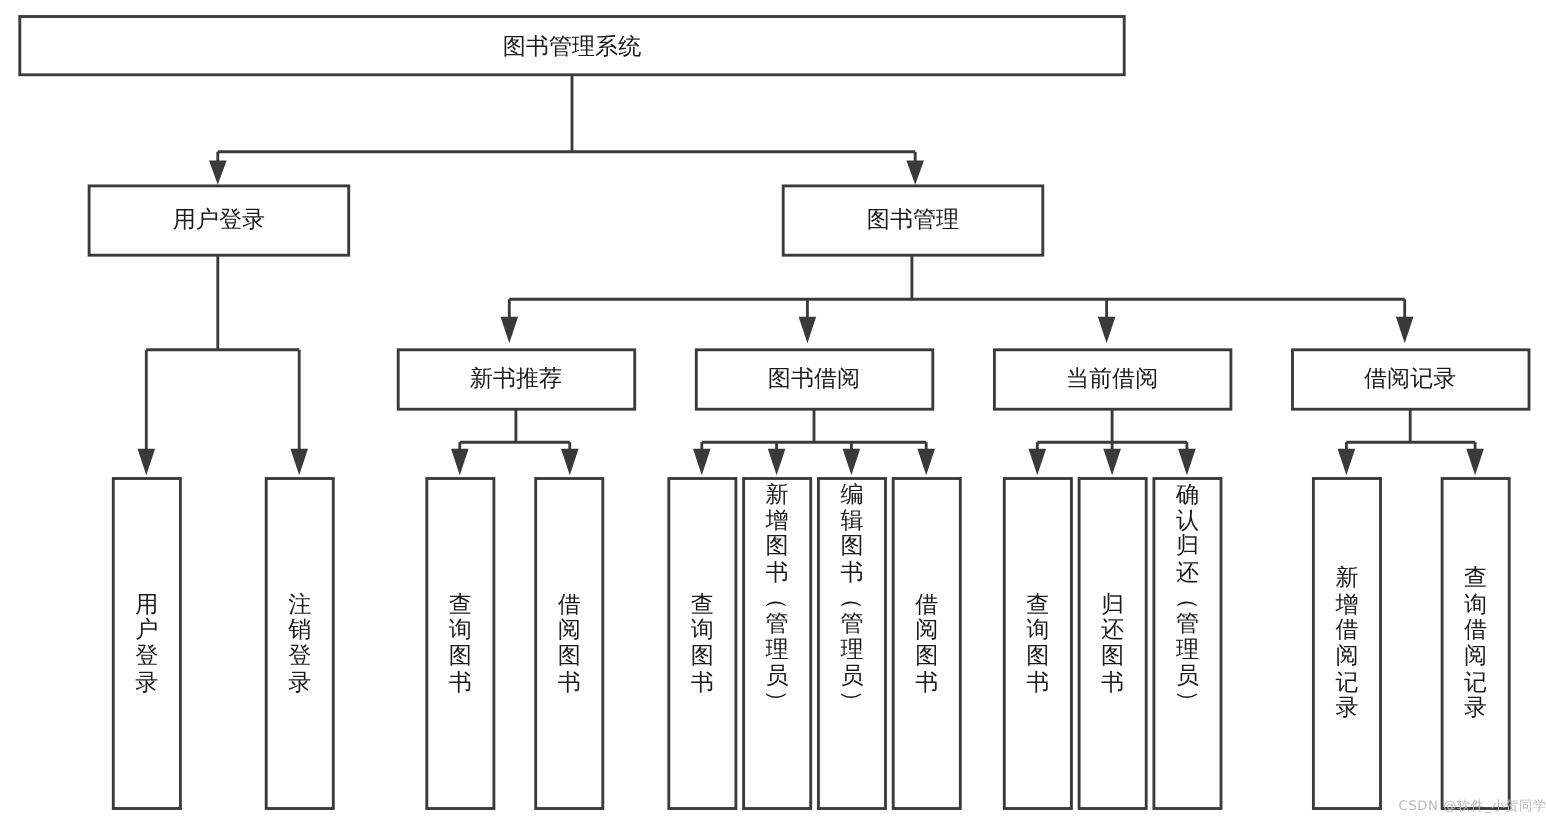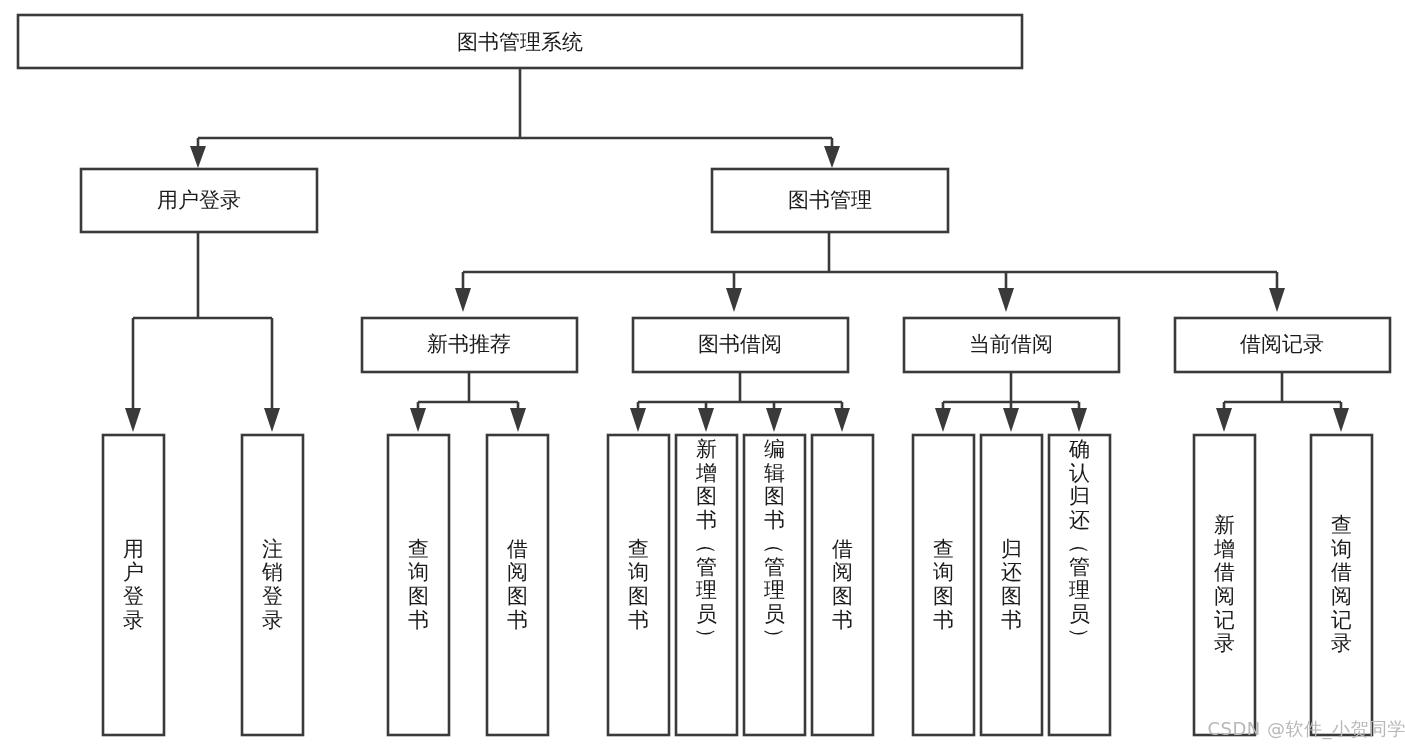--- a/index.html
+++ b/index.html
@@ -69,21 +69,21 @@
     display: block;
   }
   .v-label .vchar.rot {
     transform: rotate(90deg);
   }
   .watermark {
     position: absolute;
     right: 20px;
     bottom: 6px;
     font-family: "DejaVu Sans", "Liberation Sans", sans-serif;
-    font-size: 18px;
+    font-size: 12px;
     color: #b8b8b8;
     letter-spacing: 0.5px;
     white-space: nowrap;
     pointer-events: none;
   }
 </style>
 </head>
 <body>
 
 <div id="diagram-root">

